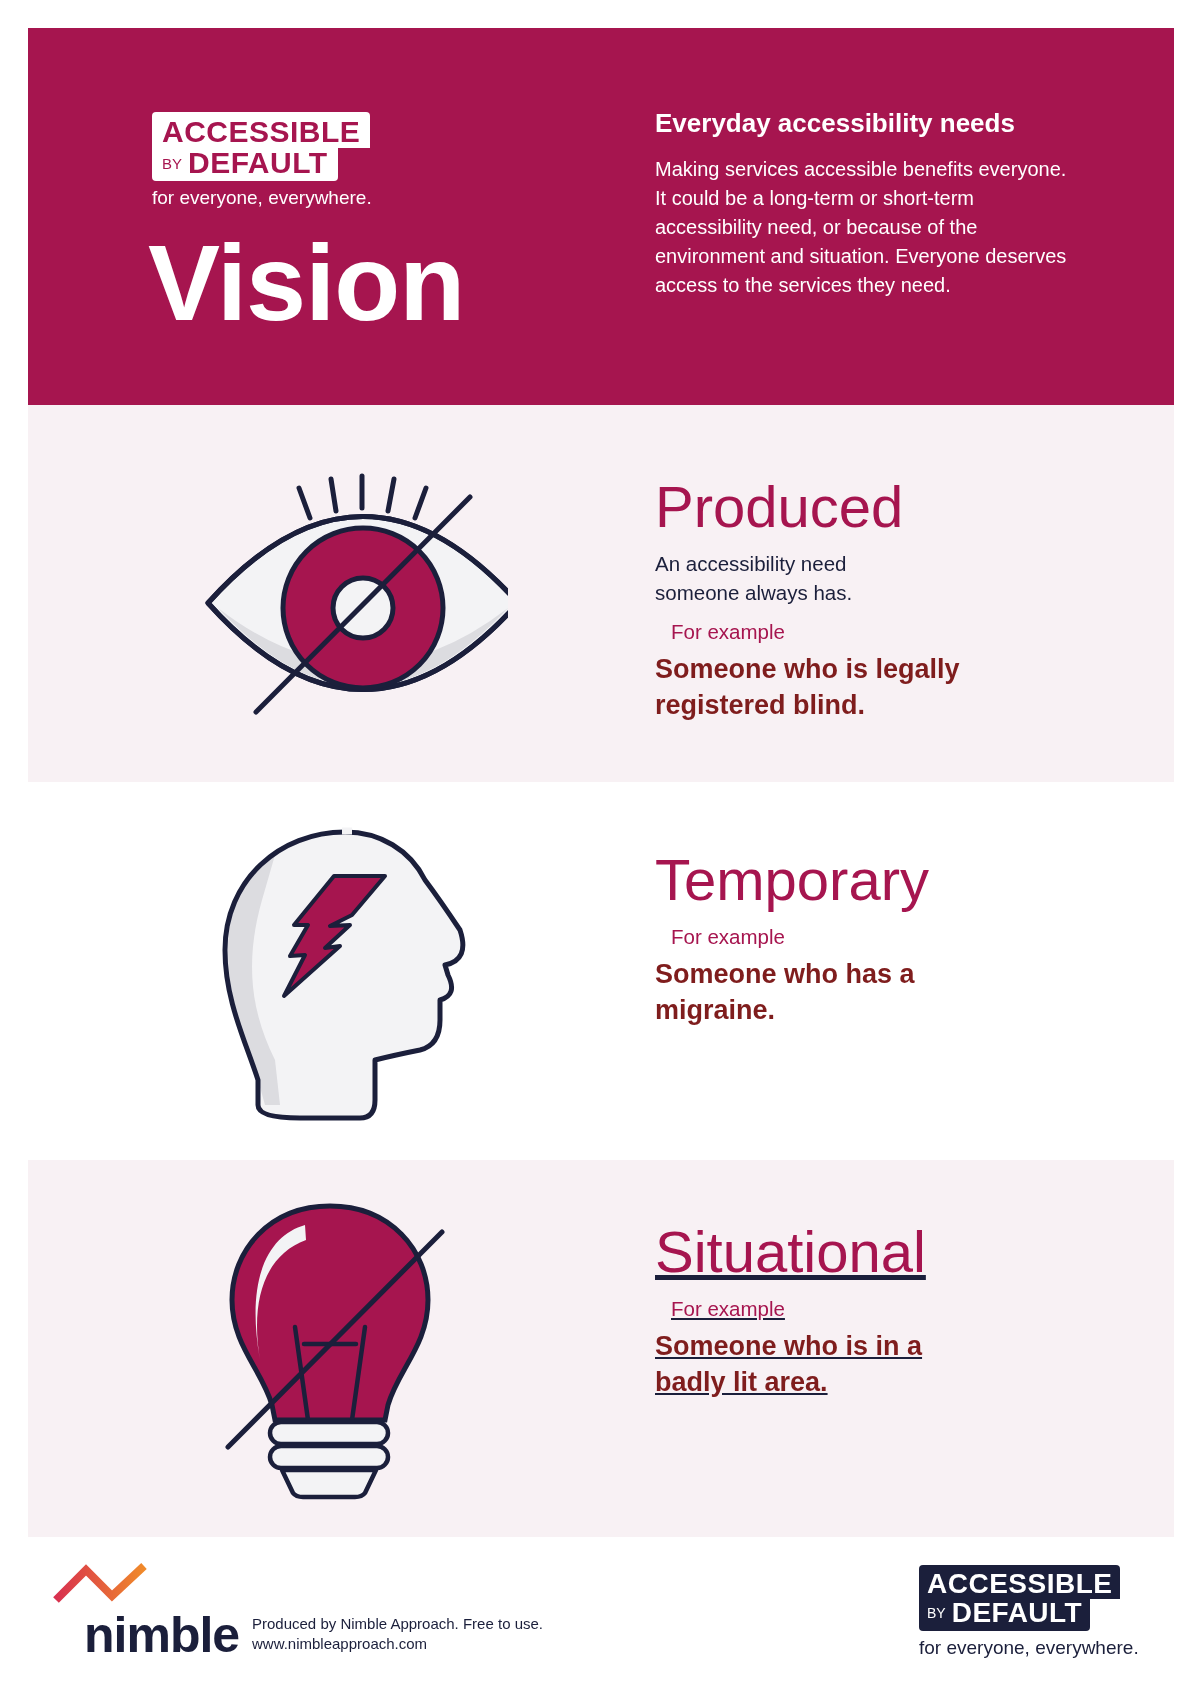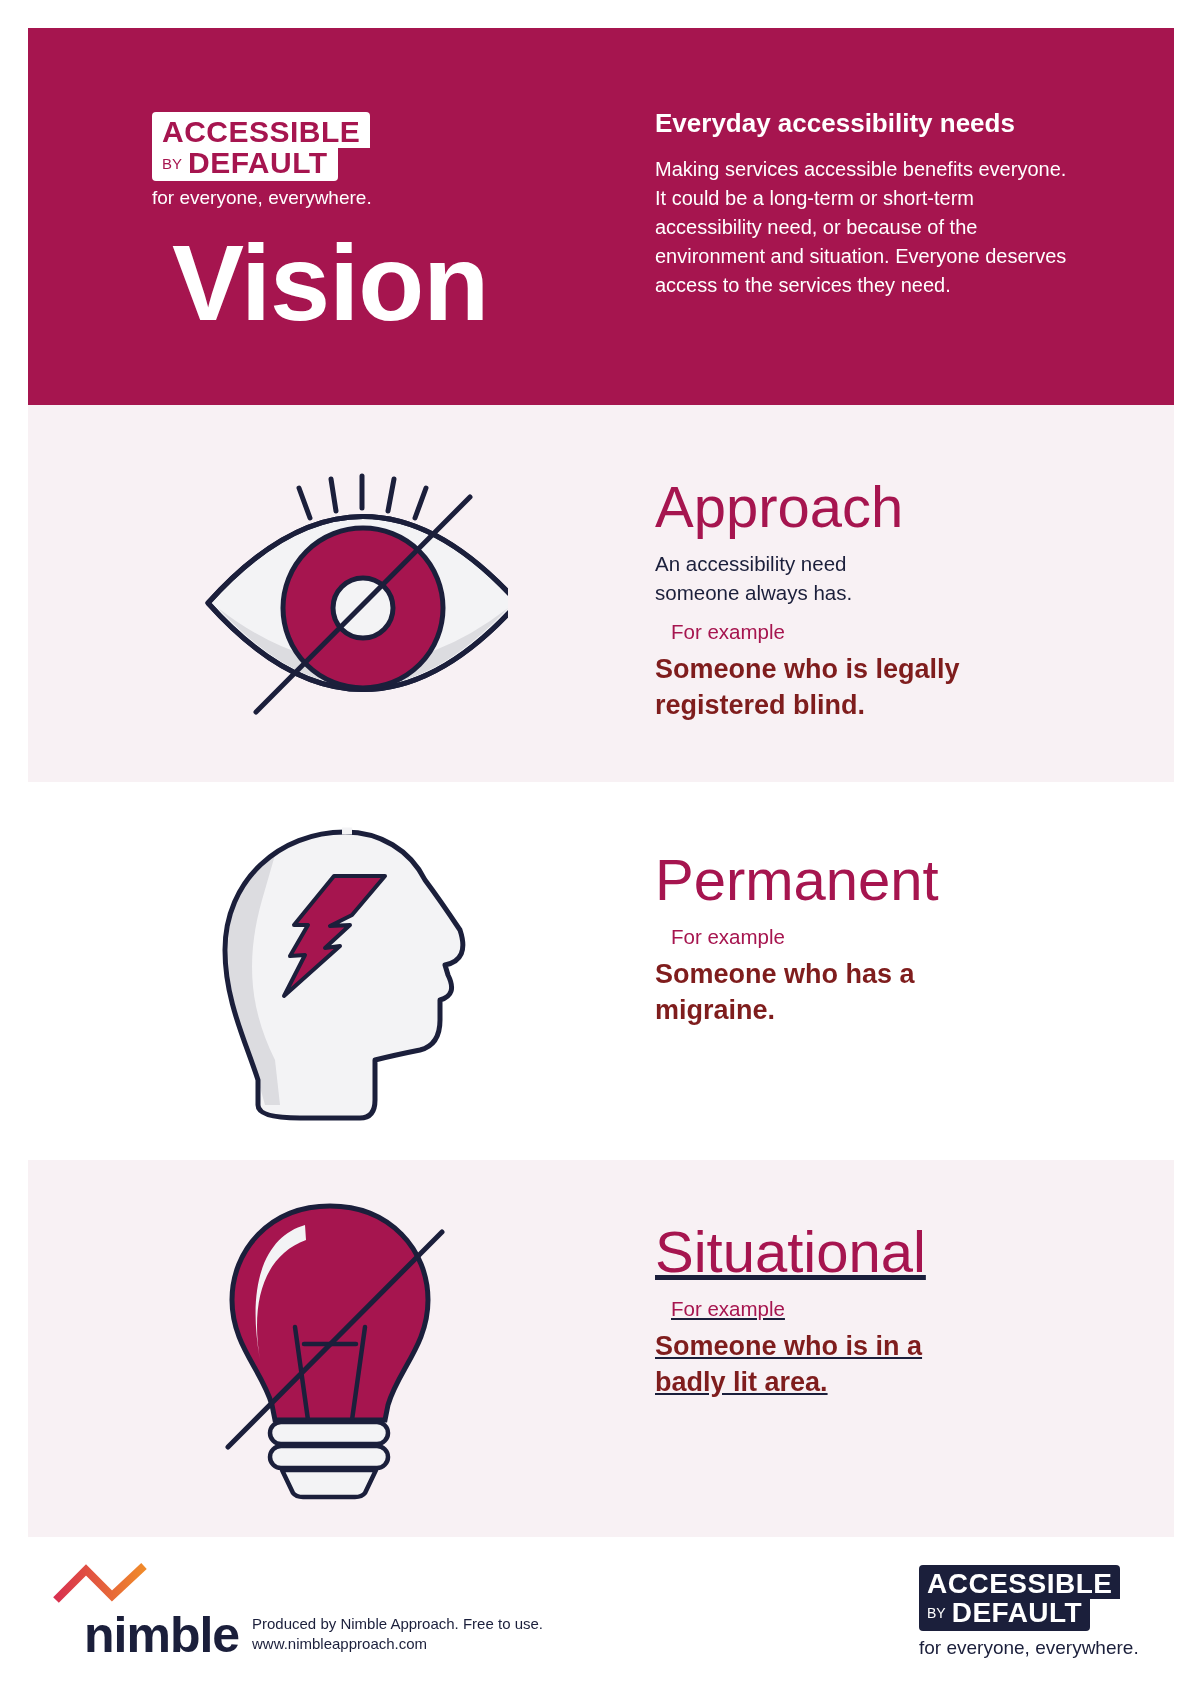--- a/index.html
+++ b/index.html
@@ -7,21 +7,21 @@
     body { position: relative; font-family: "Liberation Sans", "DejaVu Sans", sans-serif; color: #1b1f3b; }
 
     .hero { position: absolute; left: 28px; top: 28px; width: 1146px; height: 377px; background: #a6154f; }
     .badge { position: absolute; left: 124px; top: 84px; }
     .badge-box1 { display: inline-block; background: #fff; border-radius: 4px 4px 0 0; padding: 4px 10px 0 10px; }
     .badge-line1 { font-weight: 700; font-size: 30px; letter-spacing: 0.5px; color: #a6154f; line-height: 32px; display:block; }
     .badge-box2 { display: inline-block; background: #fff; border-radius: 0 0 4px 4px; padding: 0 10px 2px 10px; margin-top:-1px; }
     .badge-by { font-size: 15px; color: #a6154f; margin-right: 6px; vertical-align: 4px; }
     .badge-line2 { font-weight: 700; font-size: 30px; letter-spacing: 0.5px; color: #a6154f; line-height: 32px; }
     .badge-tag { display: block; margin-top: 6px; color: #fff; font-size: 19px; }
-    .hero-title { position: absolute; left: 120px; top: 200px; font-size: 108px; font-weight: 700; color: #fff; line-height: 110px; letter-spacing: -1px; margin-left: 24px; }
+    .hero-title { position: absolute; left: 120px; top: 200px; font-size: 108px; font-weight: 700; color: #fff; line-height: 110px; letter-spacing: -1px; }
     .hero-right { position: absolute; left: 627px; top: 80px; width: 420px; color: #fff; }
     .hero-h { font-size: 26px; font-weight: 700; margin-bottom: 16px; }
     .hero-p { font-size: 20px; line-height: 29px; }
 
     .section { position: absolute; left: 28px; width: 1146px; }
     .sec-pink { background: #f8f1f4; }
     .sec-white { background: #ffffff; }
     .sec-text { position: absolute; left: 627px; }
     .sec-title { font-size: 58px; color: #a6154f; font-weight: 400; line-height: 64px; margin-bottom: 10px; }
     .sec-desc { font-size: 20.5px; line-height: 29px; color: #1b1f3b; }
@@ -66,37 +66,37 @@
     <g stroke="#1b1f3b" stroke-width="5" stroke-linecap="round">
       <line x1="271" y1="488" x2="282" y2="518"></line>
       <line x1="303" y1="479" x2="308" y2="511"></line>
       <line x1="334" y1="476" x2="334" y2="508"></line>
       <line x1="366" y1="479" x2="360" y2="511"></line>
       <line x1="398" y1="488" x2="387" y2="518"></line>
       <line x1="228" y1="712" x2="442" y2="497"></line>
     </g>
   </svg>
   <div class="sec-text" style="top:70px;">
-    <div class="sec-title">Approach</div>
+    <div class="sec-title">Produced</div>
     <div class="sec-desc" style="width:230px;">An accessibility need someone always has.</div>
     <div class="sec-for">For example</div>
     <div class="sec-ex" style="width:360px;">Someone who is legally registered blind.</div>
   </div>
 </div>
 
 <div class="section sec-white" style="top:782px;height:378px;">
   <svg class="icon-svg" style="left:180px;top:40px;" width="280" height="310" viewBox="208 822 280 310">
     <path d="M345 832 C280 832 225 880 225 950 C225 1000 245 1040 258 1080 L258 1105 Q258 1115 300 1115 L360 1115 Q375 1115 375 1100 L375 1060 Q395 1055 420 1050 Q440 1045 440 1020 L440 1000 Q458 995 448 975 L445 965 Q470 960 460 930 Q440 900 425 880 C410 850 380 832 345 832 Z" fill="#f3f3f5"></path>
     <path d="M262 900 C245 960 250 1010 275 1060 L280 1105 L265 1105 L258 1080 C245 1040 228 1000 228 950 C228 900 250 870 275 855 Z" fill="#dcdce0"></path>
     <path d="M345 832 C280 832 225 880 225 950 C225 1000 245 1040 258 1080 L258 1105 Q258 1118 300 1118 L360 1118 Q375 1118 375 1100 L375 1060 Q395 1055 420 1050 Q440 1045 440 1020 L440 1000 Q458 995 448 975 L445 965 Q470 960 460 930 Q440 900 425 880 C410 850 380 832 345 832 Z" fill="none" stroke="#1b1f3b" stroke-width="5" stroke-linejoin="round"></path>
     <line x1="342" y1="831" x2="352" y2="831" stroke="#f3f3f5" stroke-width="7"></line>
     <path d="M334 876 L385 876 L352 915 L352 915 L330 926 L350 925 L325 948 L340 946 L284 996 L305 955 L290 956 L308 925 L294 925 Z" fill="#a6154f" stroke="#1b1f3b" stroke-width="4" stroke-linejoin="round"></path>
   </svg>
   <div class="sec-text" style="top:66px;">
-    <div class="sec-title">Permanent</div>
+    <div class="sec-title">Temporary</div>
     <div class="sec-for">For example</div>
     <div class="sec-ex" style="width:280px;">Someone who has a migraine.</div>
   </div>
 </div>
 
 <div class="section sec-pink" style="top:1160px;height:377px;">
   <svg class="icon-svg" style="left:180px;top:35px;" width="280" height="310" viewBox="208 1195 280 310">
     <path d="M330 1206 C270 1206 232 1250 232 1300 C232 1345 262 1370 272 1405 L275 1420 L385 1420 L388 1405 C398 1370 428 1345 428 1300 C428 1250 390 1206 330 1206 Z" fill="#a6154f" stroke="#1b1f3b" stroke-width="5"></path>
     <path d="M305 1225 C270 1235 245 1275 260 1360 C250 1300 265 1255 306 1240 Z" fill="#f3f3f5"></path>
     <g stroke="#1b1f3b" stroke-width="4.5" fill="none" stroke-linecap="round">

